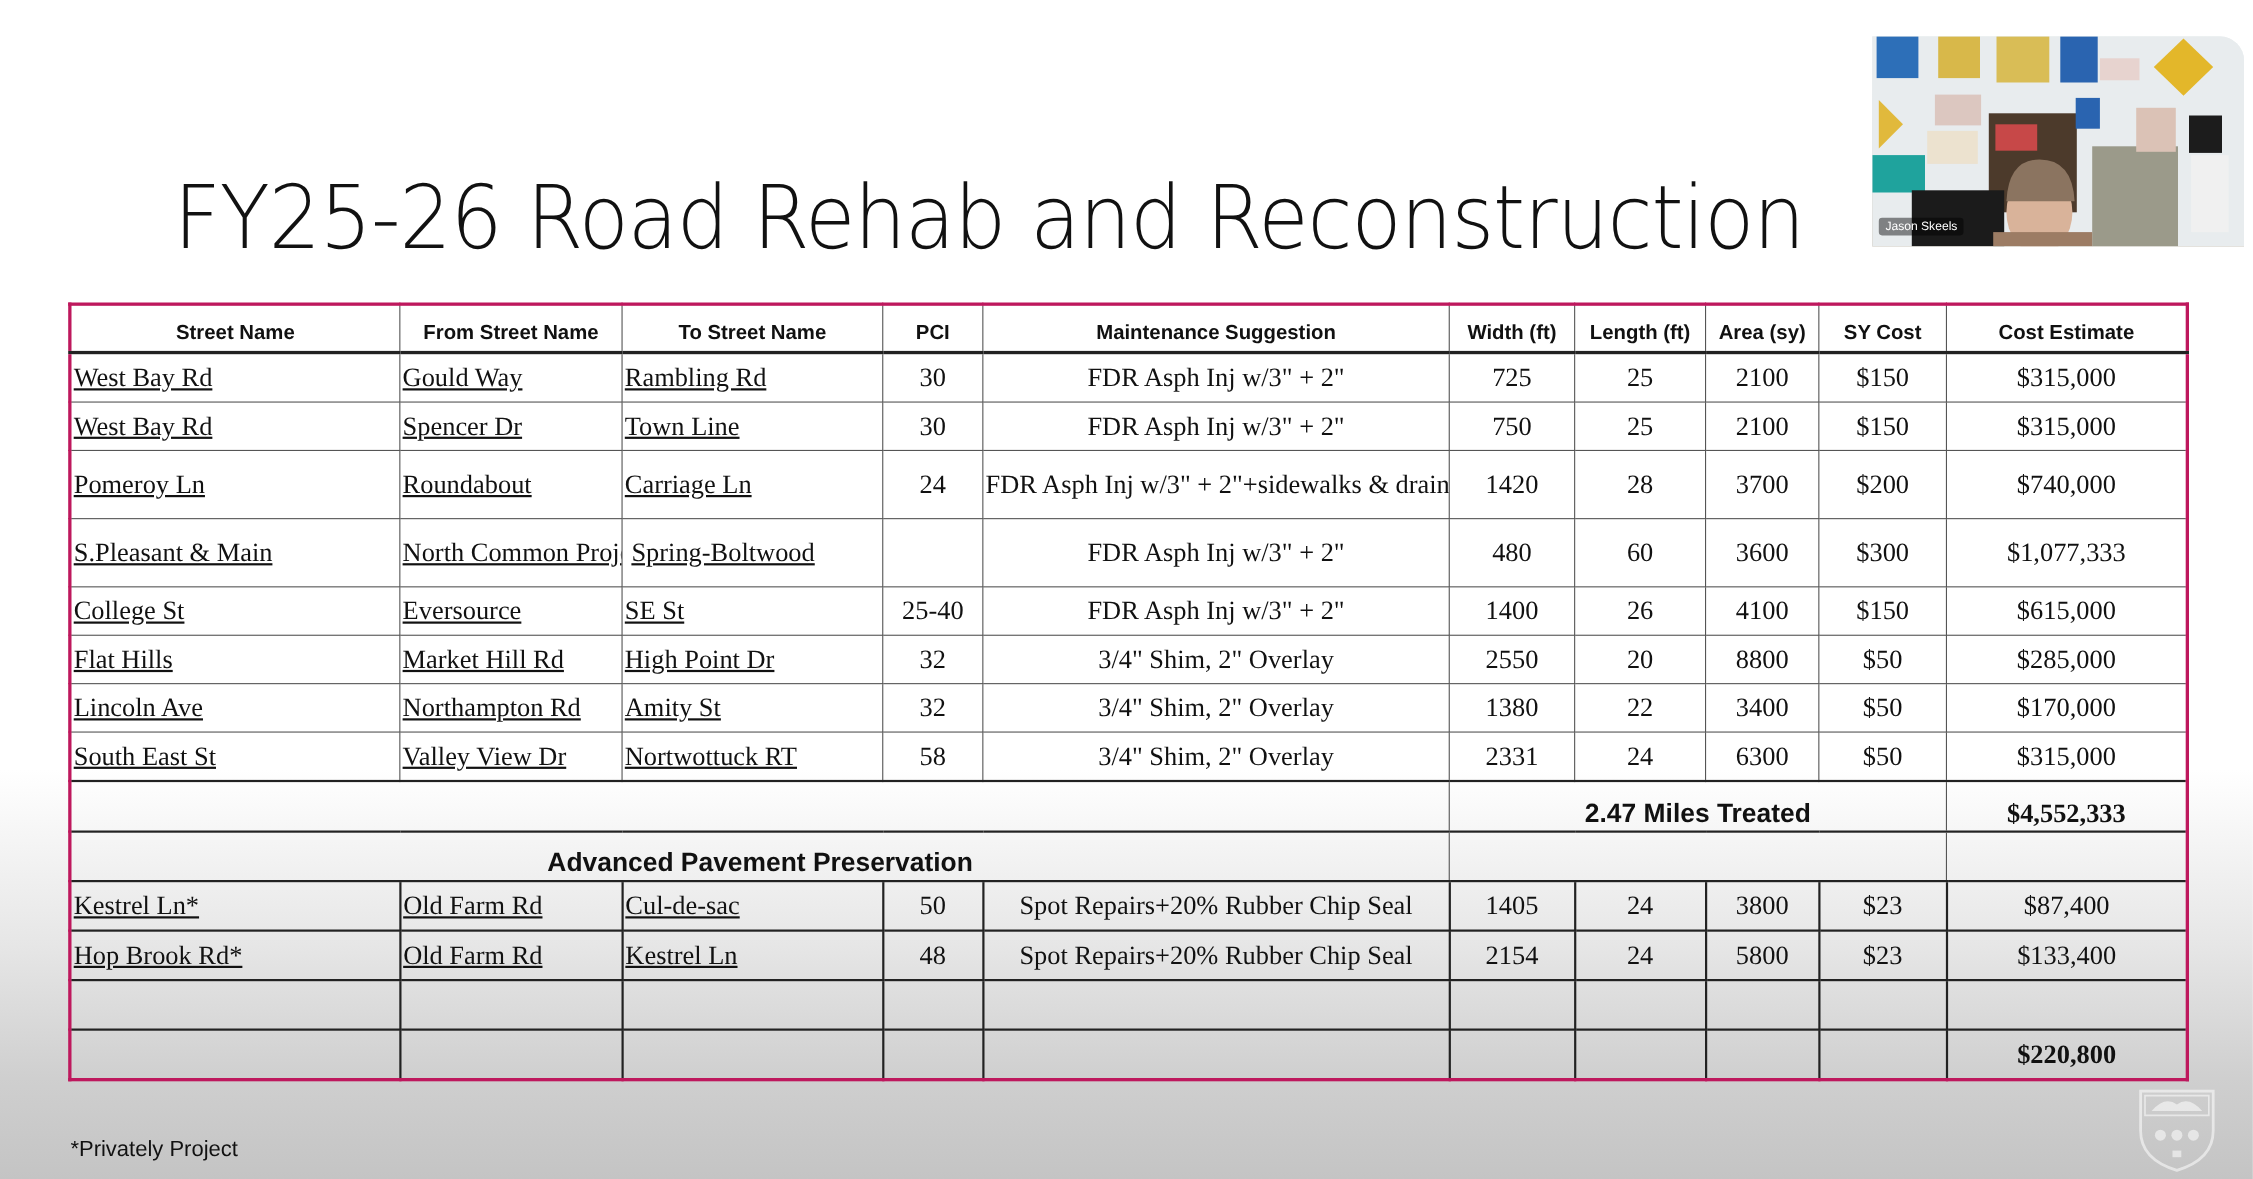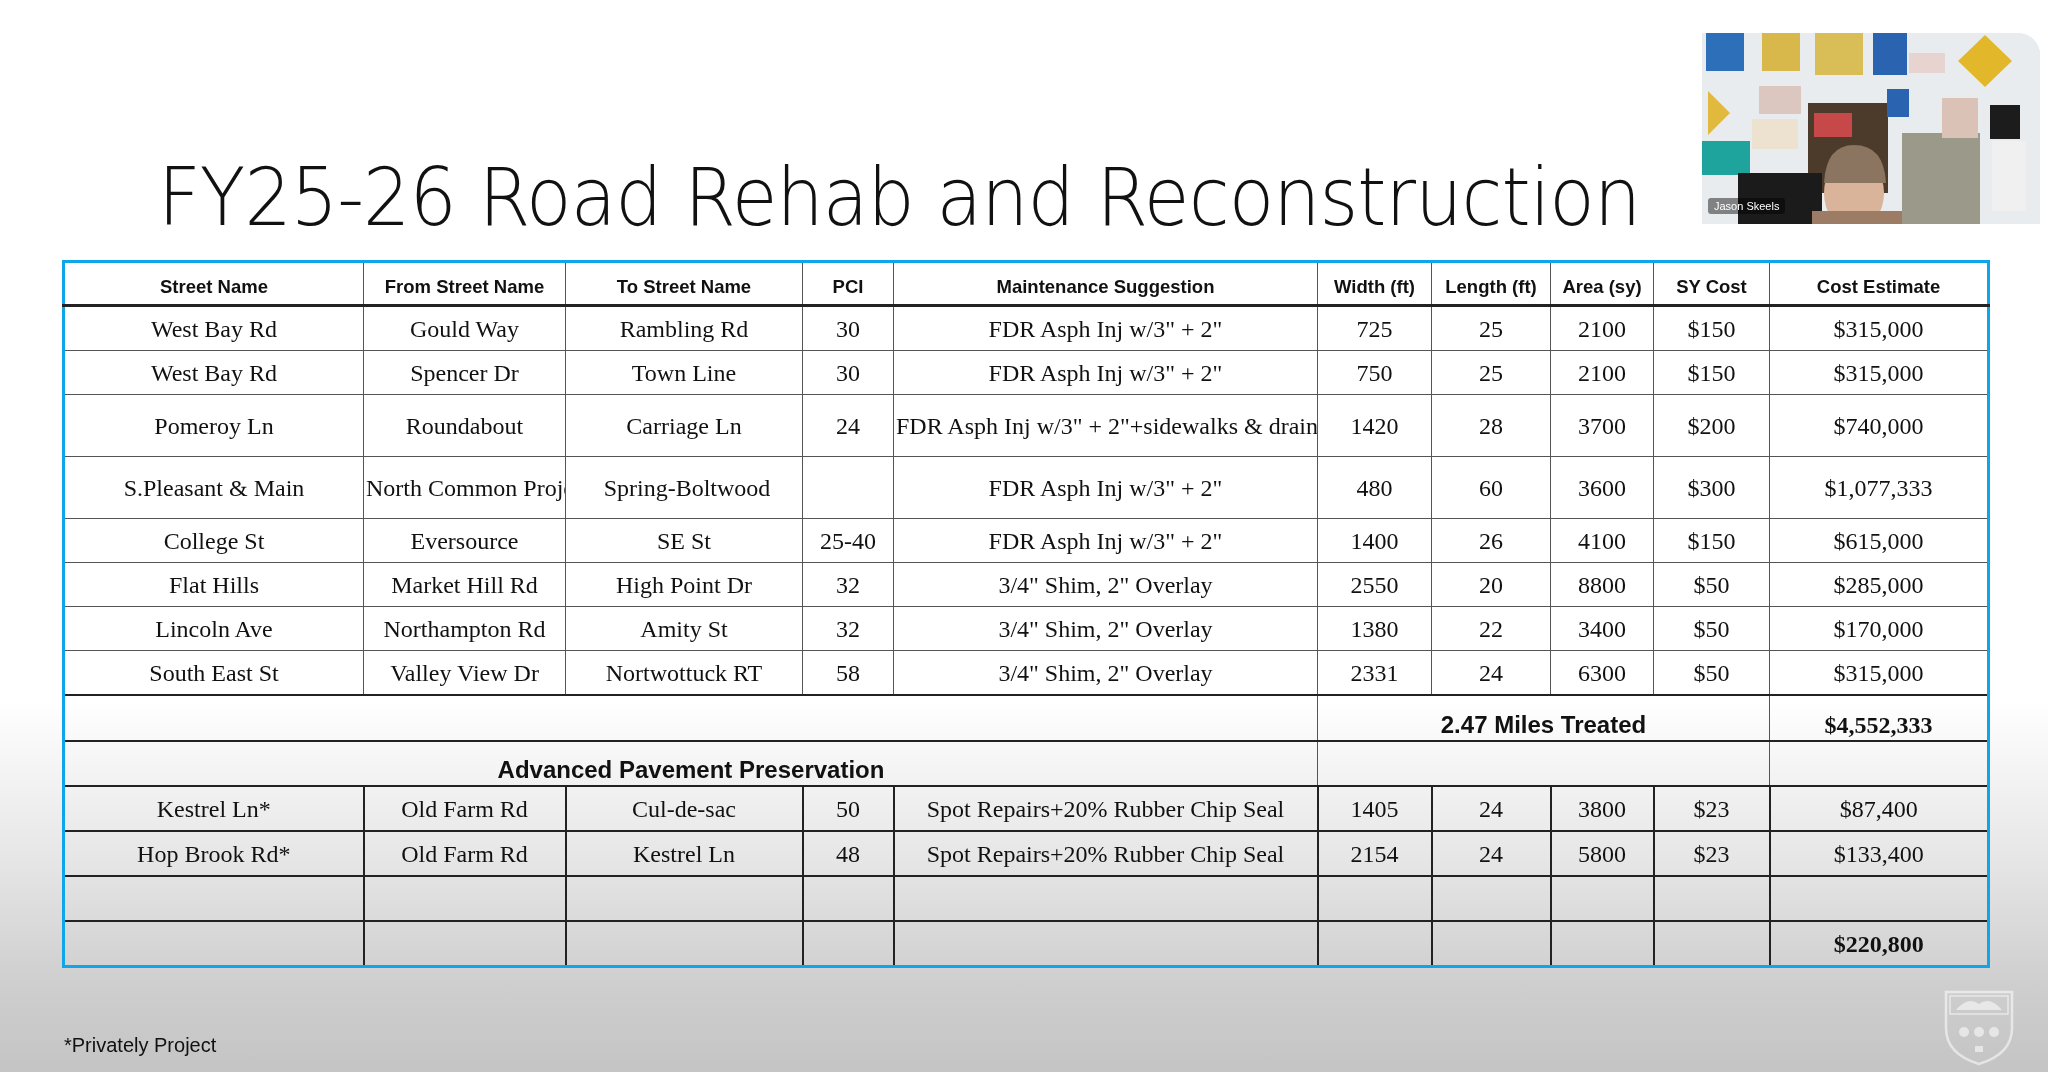--- a/index.html
+++ b/index.html
@@ -10,35 +10,35 @@
     color: #111;
   }
   .title {
     position: absolute; left: 158px; top: 150px;
     font-family: "DejaVu Sans", sans-serif; font-weight: 200;
     font-size: 80px; line-height: 96px; letter-spacing: -1px; color: #111;
     transform: scaleX(0.93); transform-origin: left top;
     white-space: nowrap;
   }
   table.roads {
-    position: absolute; left: 62px; top: 260px;
+    position: absolute; left: 62px; top: 275px;
     border-collapse: collapse; table-layout: fixed;
     width: 1925px;
-    border: 3px solid #0ea5e9;
+    border: 3px solid #be185d;
   }
   table.roads td, table.roads th {
     border: 1.5px solid #555; padding: 0 2px; overflow: hidden;
     font-size: 24px; line-height: 30px; white-space: nowrap;
   }
   table.roads th {
     font-family: "Liberation Sans", sans-serif; font-weight: bold; font-size: 18.5px;
     vertical-align: bottom; padding-bottom: 2px; height: 39px;
     border-bottom: 3px solid #222; color: #111;
   }
-  td.l { text-align: center; }
+  td.l { text-align: left; text-decoration: underline; }
   td.c { text-align: center; }
   td.wrap { white-space: normal; line-height: 31px; }
   tr.r45 td { height: 43px; }
   tr.r63 td { height: 61px; }
   tr.tot td { height: 44px; border-top: 2.5px solid #222; border-bottom: 2.5px solid #222; }
   tr.app td { height: 43px; border-bottom: 2.5px solid #222; }
   .bold-sans { font-family: "Liberation Sans", sans-serif; font-weight: bold; margin-top: 32px; }
   .miles { font-size: 18.5px; vertical-align: bottom; padding-bottom: 2px; }
   .grand { font-size: 24px; font-weight: bold; vertical-align: bottom; }
   .apphead { font-size: 24px; vertical-align: bottom; padding-bottom: 0; }

